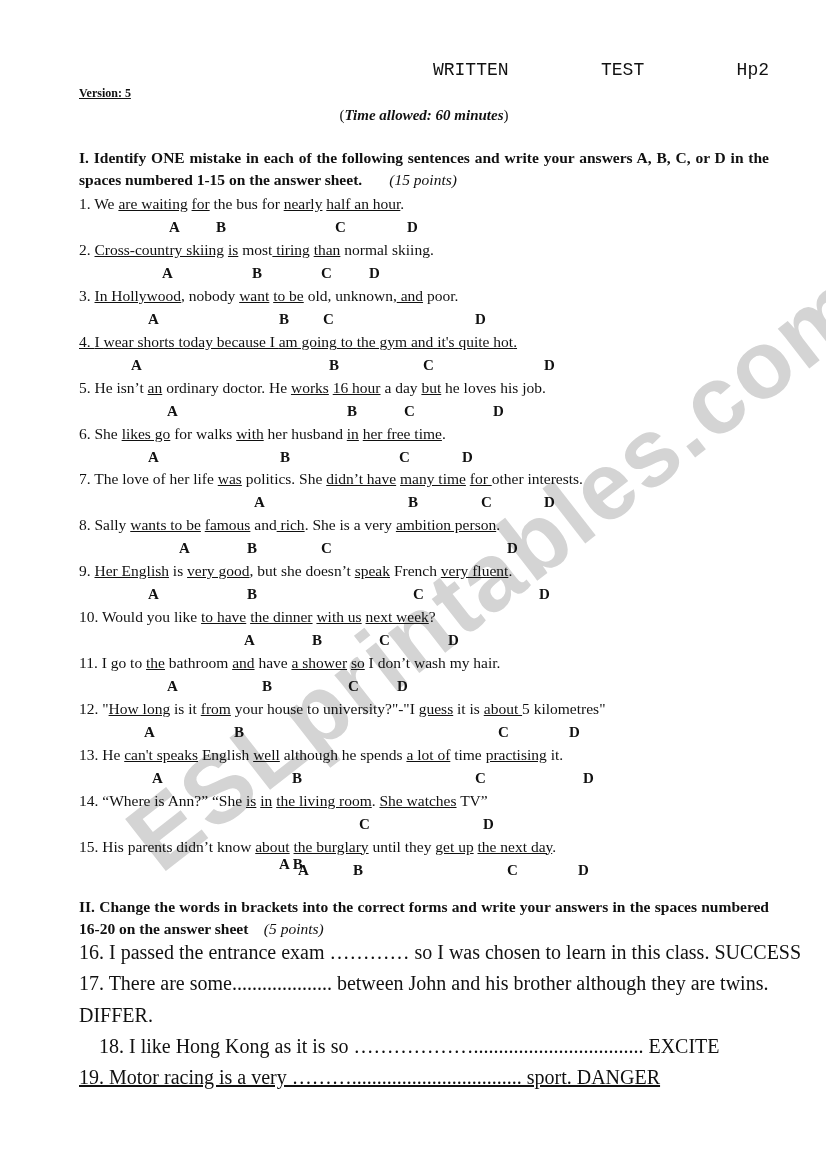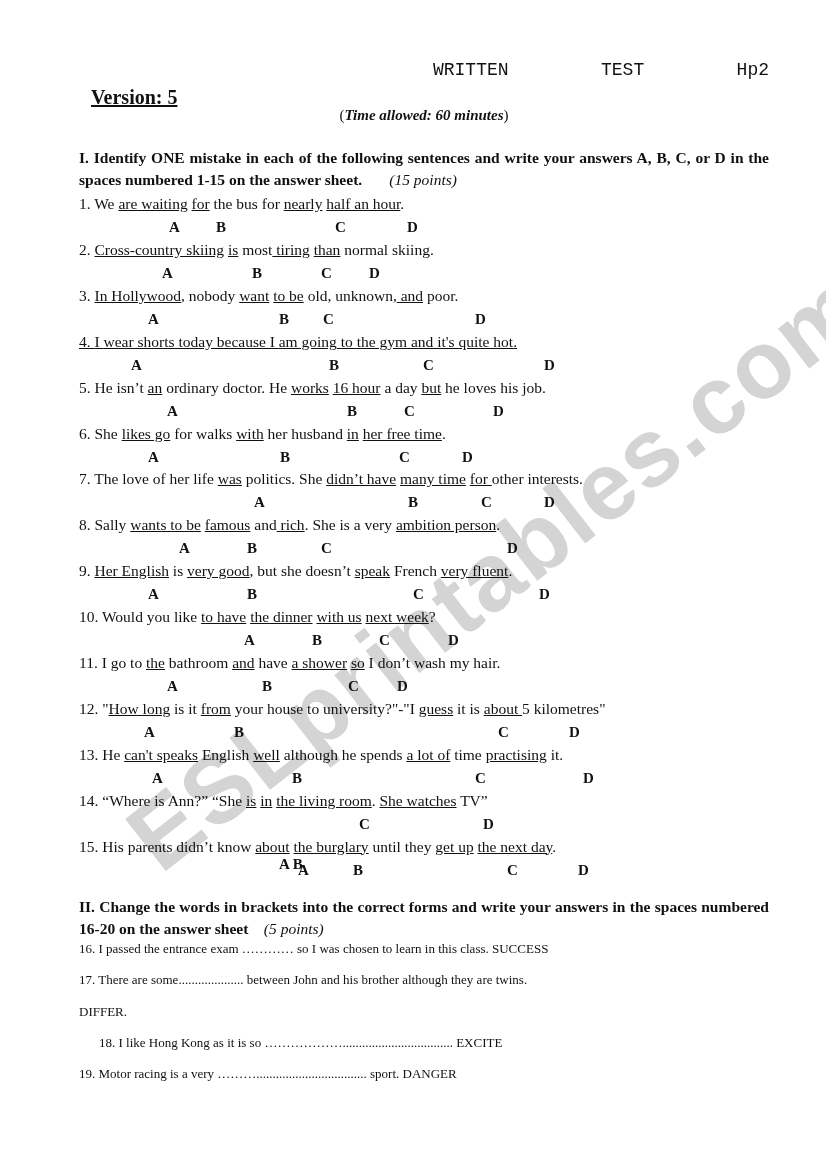--- a/index.html
+++ b/index.html
@@ -5,31 +5,31 @@
   html, body { margin: 0; padding: 0; background: #ffffff; }
   body { width: 826px; height: 1169px; position: relative; overflow: hidden;
          font-family: "Liberation Serif", "DejaVu Serif", serif; color: #111; }
   .watermark { position: absolute; left: 60px; top: 560px; width: 760px; text-align: center;
                font-family: "Liberation Sans", "DejaVu Sans", sans-serif; font-weight: bold;
                font-size: 96px; color: #d4d4d4; transform: rotate(-38deg);
                transform-origin: center; white-space: nowrap; z-index: 0; letter-spacing: 2px; }
   .page { position: absolute; left: 79px; top: 0; width: 690px; z-index: 1; }
   .header-title { position: absolute; top: 60px; right: 0; font-family: "Liberation Mono", "DejaVu Sans Mono", monospace;
                   font-size: 18px; word-spacing: 20px; white-space: pre; }
-  .version { position: absolute; top: 86px; left: 12px; font-weight: bold; font-size: 20px; text-decoration: underline; }
+  .version { position: absolute; top: 86px; left: 0; font-weight: bold; font-size: 12px; text-decoration: underline; }
   .time { position: absolute; top: 107px; left: 0; width: 690px; text-align: center; font-size: 15px; }
   .time b { font-style: italic; }
   .section { position: absolute; left: 0; width: 690px; font-size: 15.5px; line-height: 22px; text-align: justify; }
   .section b { font-weight: bold; }
   .points { font-style: italic; font-weight: normal; }
   .q { position: absolute; left: 0; width: 700px; font-size: 15.5px; white-space: nowrap; }
   .q u { text-decoration: underline; }
   .letters { position: absolute; left: 0; width: 700px; height: 18px; font-size: 15px; font-weight: bold; }
   .letters span { position: absolute; top: 0; }
-  .fill { position: absolute; left: 0; font-size: 13px; white-space: nowrap; }
+  .fill { position: absolute; left: 0; font-size: 20px; white-space: nowrap; }
 </style>
 </head>
 <body>
 
 <div class="watermark">ESLprintables.com</div>
 
 <div class="page">
   <div class="header-title">WRITTEN   TEST   Hp2</div>
   <div class="version">Version: 5</div>
   <div class="time">
@@ -150,14 +150,14 @@
 
   <div class="section" style="top:896px;">
     <b>II. Change the words in brackets into the correct forms and write your answers in the spaces numbered 16-20 on the answer sheet</b>
     &nbsp;&nbsp;&nbsp;<span class="points">(5 points)</span>
   </div>
 
   <div class="fill" style="top:941px;">16. I passed the entrance exam ………… so I was chosen to learn in this class. SUCCESS</div>
   <div class="fill" style="top:972px;">17. There are some.................... between John and his brother although they are twins.</div>
   <div class="fill" style="top:1004px;">DIFFER.</div>
   <div class="fill" style="top:1035px;margin-left:20px;">18. I like Hong Kong as it is so ……………….................................. EXCITE</div>
-  <div class="fill" style="top:1066px;">19. Motor racing is a very ……….................................. sport. DANGER</div>
+  <div class="fill" style="top:1066px;text-decoration:underline;">19. Motor racing is a very ……….................................. sport. DANGER</div>
 </div>
 
 </body></html>

